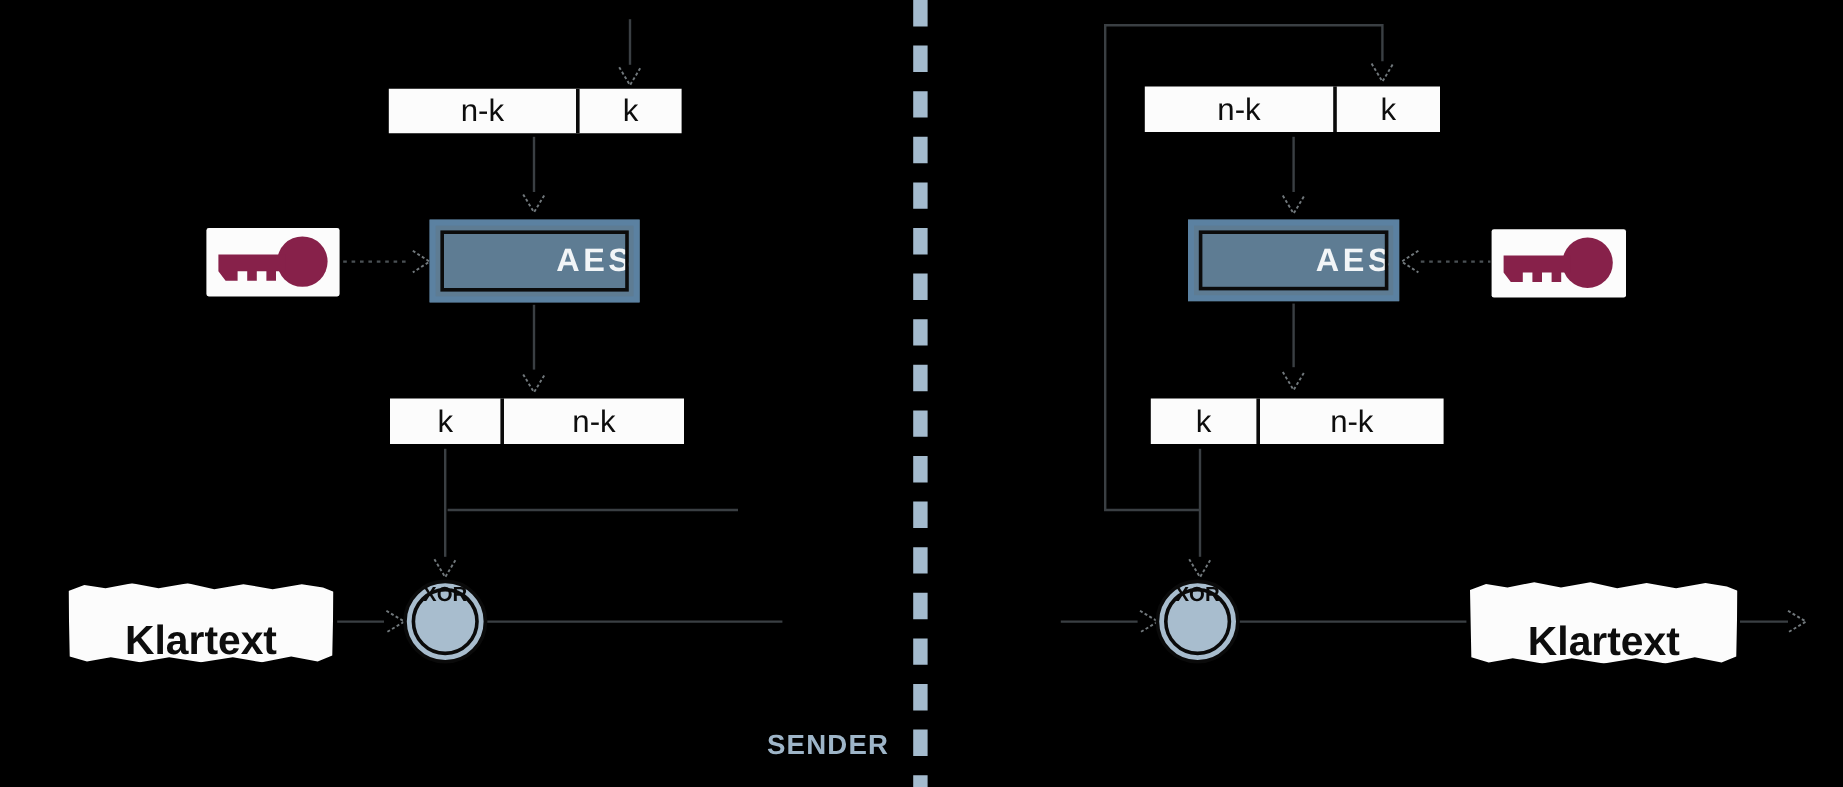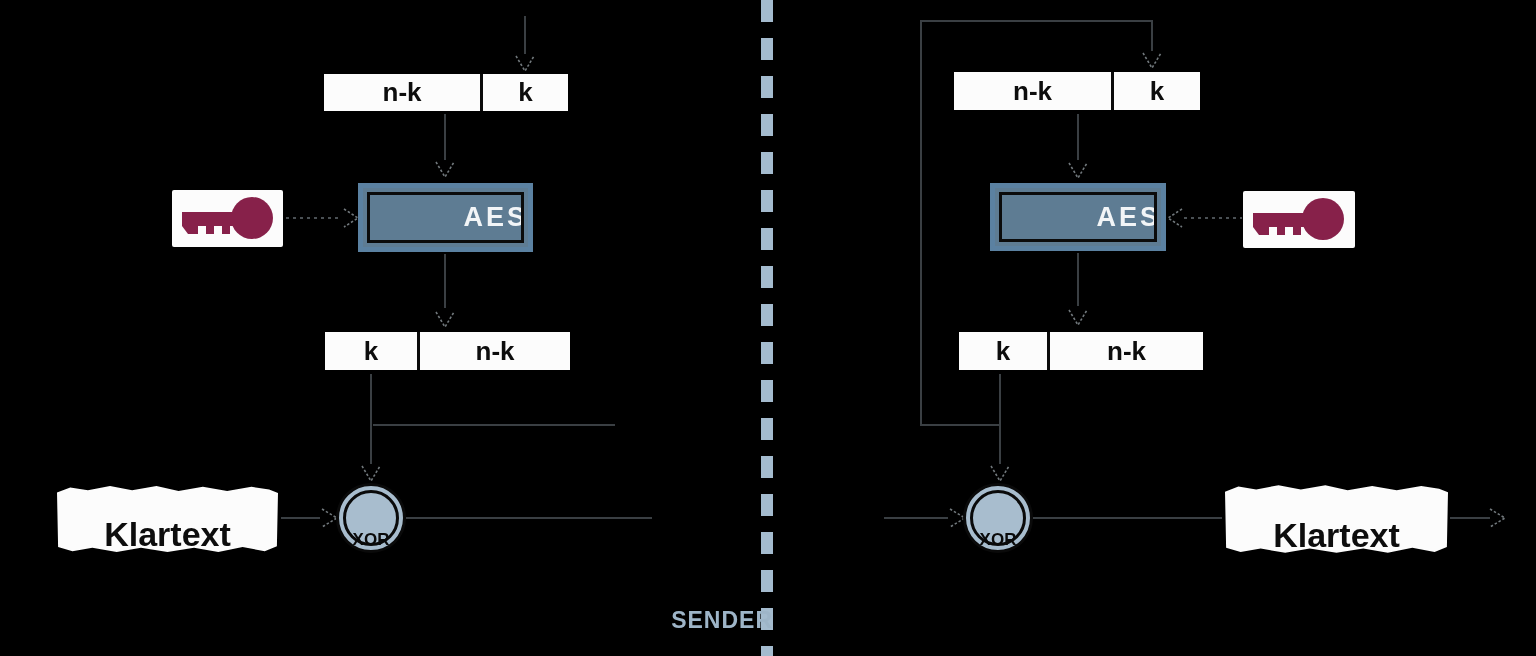--- a/index.html
+++ b/index.html
@@ -12,36 +12,36 @@
   html,body{margin:0;padding:0;background:var(--background);}
   .stage{position:relative;width:1536px;height:656px;background:var(--background);
          font-family:"Liberation Sans","DejaVu Sans",sans-serif;overflow:hidden;}
   .stage *{box-sizing:border-box;}
   #wires{position:absolute;left:0;top:0;z-index:1;}
   .abs{position:absolute;z-index:2;}
 
   
   .reg{display:flex;background:var(--box-bg);border:2px solid #000;border-radius:2px;}
   .reg-cell{display:flex;align-items:center;justify-content:center;
-            font-weight:bold;font-size:26px;color:var(--box-text);}
+            font-weight:normal;font-size:26px;color:var(--box-text);}
   .reg-cell + .reg-cell{border-left:3px solid #0a0a0a;}
 
   
   .aes{background:var(--aes-fill);border:5px solid var(--aes-border);
        display:flex;align-items:center;justify-content:flex-end;}
   .aes-inner{position:absolute;inset:4px;border:3px solid #0b0b0b;pointer-events:none;}
   .aes-label{font-weight:bold;font-size:27px;letter-spacing:3px;color:var(--aes-text);}
 
   
   .keybox{background:var(--box-bg);border-radius:2px;display:flex;
           align-items:center;justify-content:center;}
 
   
   .xor{width:70px;height:70px;border-radius:50%;background:var(--node-fill);
-       border:3px solid #0a0a0a;display:flex;align-items:flex-end;justify-content:center;}
+       border:3px solid #0a0a0a;display:flex;align-items:flex-start;justify-content:center;}
   .xor-inner{position:absolute;inset:4px;border:3px solid #0a0a0a;border-radius:50%;pointer-events:none;}
   .xor-label{font-weight:bold;font-size:17px;color:#0a0a0a;}
 
   
   .banner{background:var(--box-bg);display:flex;align-items:flex-end;justify-content:center;
     clip-path:polygon(0% 12%,6% 5%,14% 9%,24% 3%,34% 9%,45% 3%,55% 10%,66% 4%,77% 10%,
                       88% 4%,96% 8%,100% 13%,99.5% 89%,94% 96%,84% 90%,73% 97%,62% 91%,
                       50% 97%,38% 91%,27% 97%,16% 91%,7% 96%,0.5% 90%);}
   .banner-label{font-weight:bold;color:var(--box-text);}
 
@@ -141,21 +141,21 @@
   <div class="abs banner" style="left:57px;top:484px;width:221px;height:70px;">
     <span class="banner-label" style="font-size:34px;">Klartext</span>
   </div>
 
   <div class="abs xor" style="left:336px;top:483px;">
     <div class="xor-inner"></div>
     <span class="xor-label">XOR</span>
   </div>
 
 
-  <div class="abs zone-label" style="left:628px;top:607px;width:145px;text-align:right;">SENDER</div>
+  <div class="abs zone-label" style="left:596px;top:607px;width:145px;text-align:right;">SENDER</div>
 
   <div class="abs reg" style="left:952px;top:70px;width:250px;height:42px;">
     <div class="reg-cell" style="width:157px;">n-k</div>
     <div class="reg-cell" style="flex:1;">k</div>
   </div>
 
   <div class="abs aes" style="left:990px;top:183px;width:176px;height:68px;">
     <div class="aes-inner"></div>
     <span class="aes-label">AES</span>
   </div>

